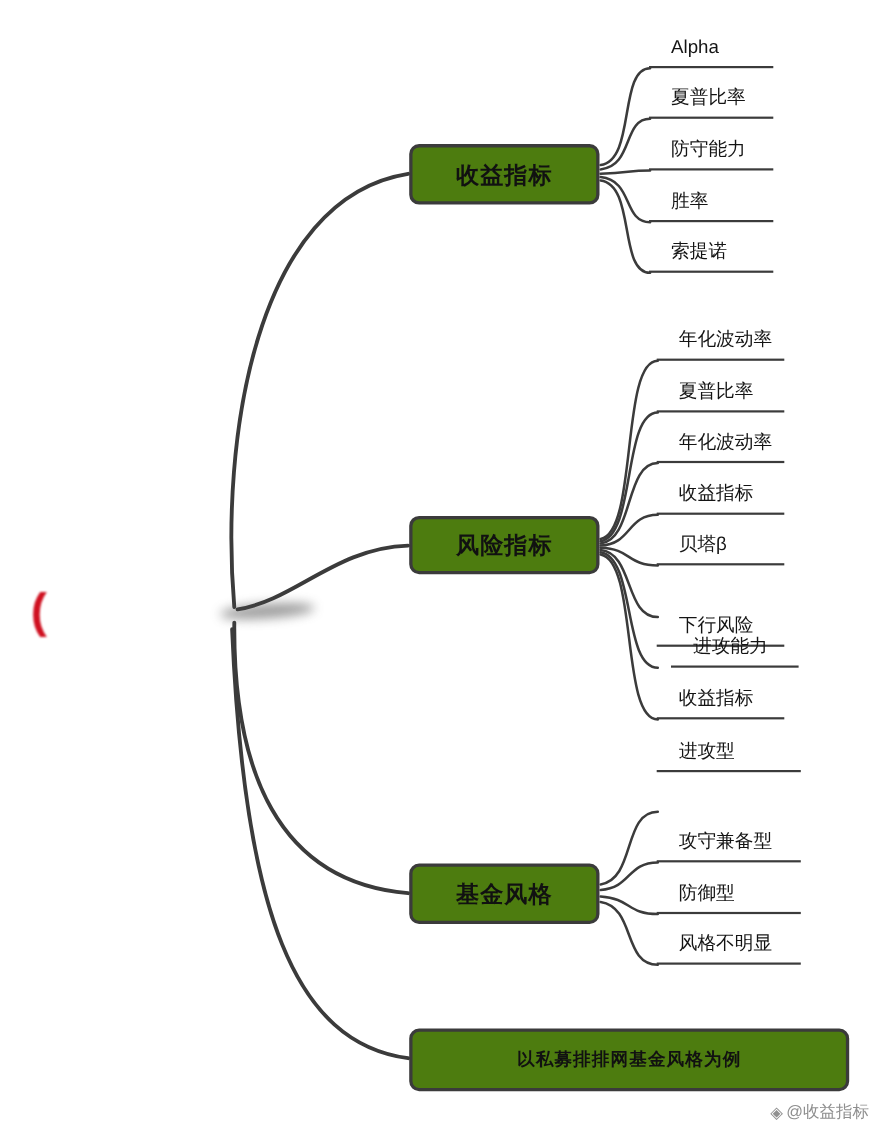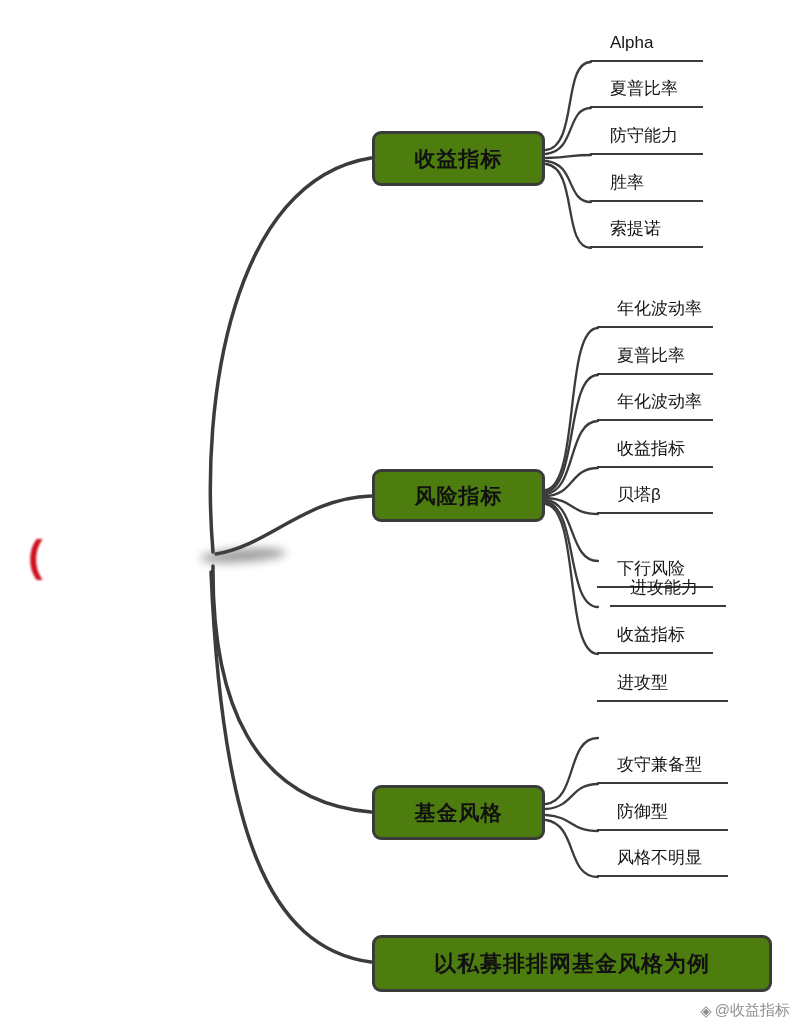--- a/index.html
+++ b/index.html
@@ -8,21 +8,21 @@
     font-family:"Liberation Sans","DejaVu Sans",sans-serif;
     overflow:hidden;color:#141414;
   }
   svg.connectors{position:absolute;left:0;top:0;width:800px;height:1026px;pointer-events:none;}
   .box{
     position:absolute;box-sizing:border-box;background:#4d7c0f;
     border:3px solid #3b3b3b;border-radius:9px;
     display:flex;align-items:center;justify-content:center;
     font-weight:bold;font-size:21px;color:#111;letter-spacing:1px;
   }
-  .box.big{font-size:22px;}
+  .box.big{font-size:16px;}
   .leaf{
     position:absolute;box-sizing:border-box;height:30px;
     border-bottom:2.5px solid #3b3b3b;
     display:flex;align-items:center;
     font-size:17px;color:#141414;
     padding:0 0 7px 20px;white-space:nowrap;
   }
   .center-mark{
     position:absolute;left:28px;top:534px;
     font-size:44px;font-weight:bold;color:#cf1020;

